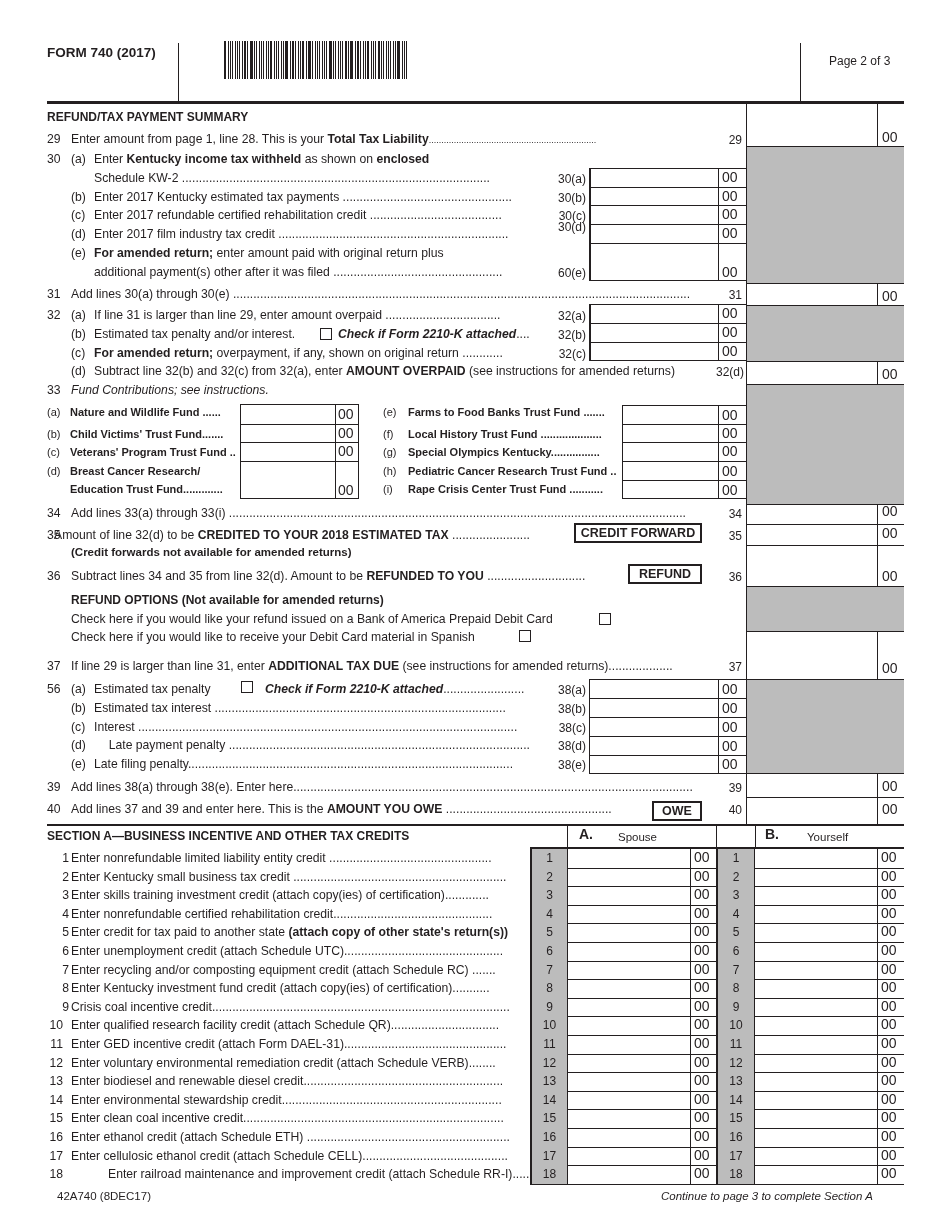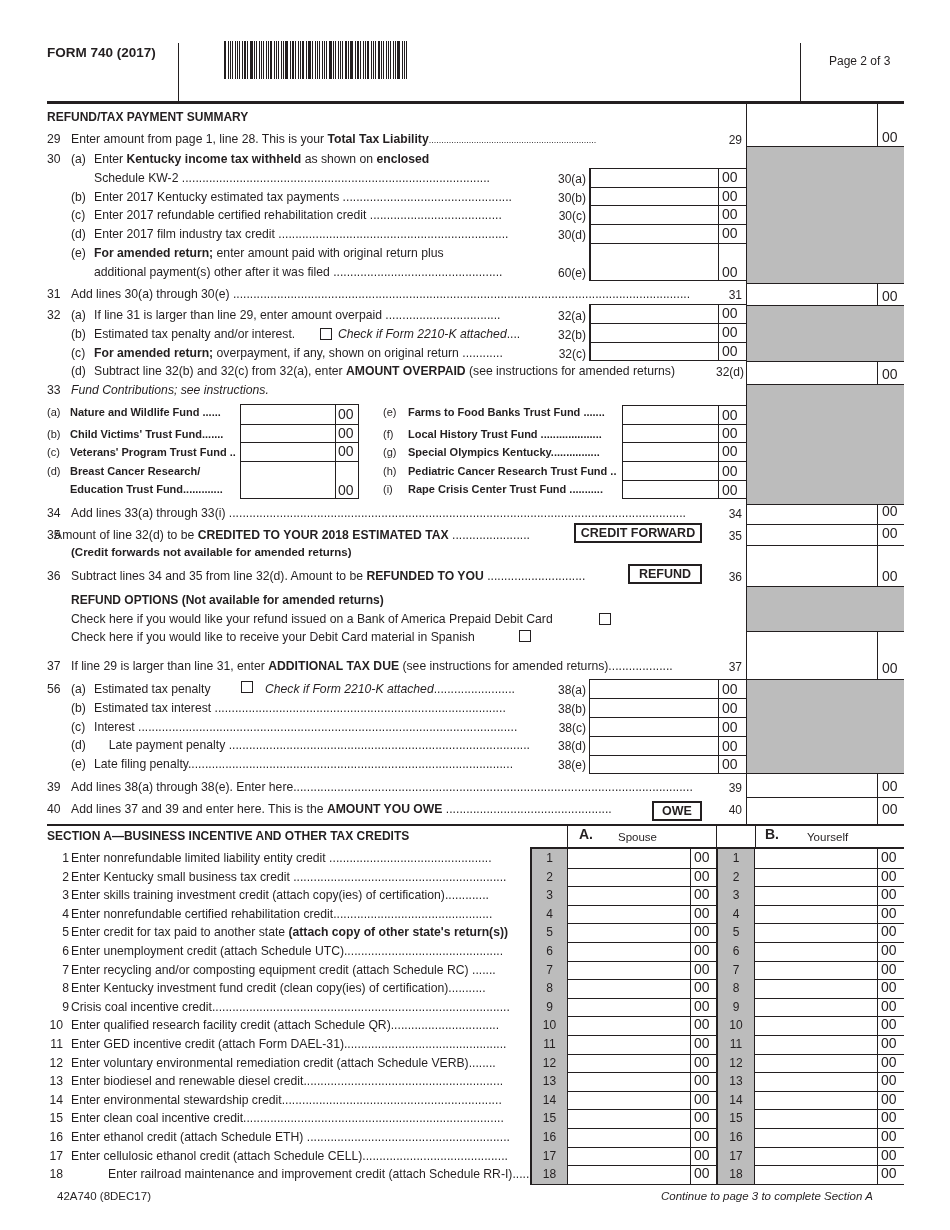--- a/index.html
+++ b/index.html
@@ -2,21 +2,21 @@
 <html><head>
 <meta charset="utf-8">
 <style>
   * { box-sizing: border-box; margin: 0; padding: 0; }
   html, body { width: 950px; height: 1230px; background: #fff; overflow: hidden; }
   body { position: relative; font-family: "Liberation Sans", sans-serif; color: #231f20; }
   .abs { position: absolute; }
   .t { position: absolute; font-size: 12.2px; white-space: nowrap; line-height: 14px; }
   .sm { font-size: 11px; }
   .b { font-weight: bold; }
-  .bi { font-weight: normal; font-style: italic; }
+  .bi { font-weight: bold; font-style: italic; }
   .i { font-style: italic; }
   .hl { position: absolute; background: #231f20; height: 1px; }
   .vl { position: absolute; background: #231f20; width: 1px; }
   .gray { position: absolute; background: #bcbcbc; }
   .cents { position: absolute; font-size: 14px; line-height: 16px; }
   .lnum { position: absolute; font-size: 12px; text-align: right; white-space: nowrap; }
   .chk { position: absolute; width: 12px; height: 12px; border: 1.4px solid #231f20; background: #fff; }
   .tag { position: absolute; border: 2px solid #231f20; font-weight: bold; font-size: 12.5px; text-align: center; line-height: 16px; background:#fff; }
   .field { position: absolute; background: transparent; border: none; }
   .secnum { position: absolute; background: #bcbcbc; text-align: center; font-size: 12px; line-height: 18px; border-left: 2px solid #231f20; border-right: 1px solid #231f20; }
@@ -172,21 +172,21 @@
 <div class="t" style="left:71px;top:190px;">(b)</div>
 <div class="t" style="left:94px;top:190px;width:436px;overflow:hidden;">Enter 2017 Kentucky estimated tax payments ..................................................</div>
 <div class="lnum" style="left:548px;top:191px;width:38px;">30(b)</div>
 
 <div class="t" style="left:71px;top:208px;">(c)</div>
 <div class="t" style="left:94px;top:208px;width:436px;overflow:hidden;">Enter 2017 refundable certified rehabilitation credit .......................................</div>
 <div class="lnum" style="left:548px;top:209px;width:38px;">30(c)</div>
 
 <div class="t" style="left:71px;top:227px;">(d)</div>
 <div class="t" style="left:94px;top:227px;width:436px;overflow:hidden;">Enter 2017 film industry tax credit ....................................................................</div>
-<div class="lnum" style="left:548px;top:228px;width:38px;">30(d)</div>
+<div class="lnum" style="left:548px;top:220px;width:38px;">30(d)</div>
 
 <div class="t" style="left:71px;top:246px;">(e)</div>
 <div class="t" style="left:94px;top:246px;">
   <span class="b">For amended return;</span><span> enter amount paid with original return plus</span>
 </div>
 <div class="t" style="left:94px;top:265px;width:436px;overflow:hidden;">additional payment(s) other after it was filed ..................................................</div>
 <div class="lnum" style="left:548px;top:266px;width:38px;">60(e)</div>
 
 <div class="abs" style="left:589px;top:168px;width:158px;height:113px;border:1px solid #231f20;border-left-width:2px;">
 </div>
@@ -457,21 +457,21 @@
     <div class="t" style="left:53px;top:963px;width:16px;text-align:right;">7</div>
     <div class="t" style="left:71px;top:963px;width:456px;overflow:hidden;"><span>Enter recycling and/or composting equipment credit (attach Schedule RC) .......</span></div>
     <div class="secnum" style="left:530px;top:961px;width:38px;height:18px;">7</div>
     <input class="field" style="left: 569px; top: 962px; width: 120px; height: 16px;">
     <div class="cents" style="left:694px;top:961px;">00</div>
     <div class="secnum" style="left:716px;top:961px;width:39px;height:18px;">7</div>
     <input class="field" style="left: 756px; top: 962px; width: 120px; height: 16px;">
     <div class="cents" style="left:881px;top:961px;">00</div>
     <div class="hl" style="left:530px;top:979px;width:374px;"></div>
     <div class="t" style="left:53px;top:981px;width:16px;text-align:right;">8</div>
-    <div class="t" style="left:71px;top:981px;width:456px;overflow:hidden;"><span>Enter Kentucky investment fund credit (clean copy(ies) of certification)...........</span></div>
+    <div class="t" style="left:71px;top:981px;width:456px;overflow:hidden;"><span>Enter Kentucky investment fund credit (attach copy(ies) of certification)...........</span></div>
     <div class="secnum" style="left:530px;top:979px;width:38px;height:19px;">8</div>
     <input class="field" style="left: 569px; top: 980px; width: 120px; height: 17px;">
     <div class="cents" style="left:694px;top:979px;">00</div>
     <div class="secnum" style="left:716px;top:979px;width:39px;height:19px;">8</div>
     <input class="field" style="left: 756px; top: 980px; width: 120px; height: 17px;">
     <div class="cents" style="left:881px;top:979px;">00</div>
     <div class="hl" style="left:530px;top:998px;width:374px;"></div>
     <div class="t" style="left:53px;top:1000px;width:16px;text-align:right;">9</div>
     <div class="t" style="left:71px;top:1000px;width:456px;overflow:hidden;"><span>Crisis coal incentive credit........................................................................................</span></div>
     <div class="secnum" style="left:530px;top:998px;width:38px;height:18px;">9</div>

